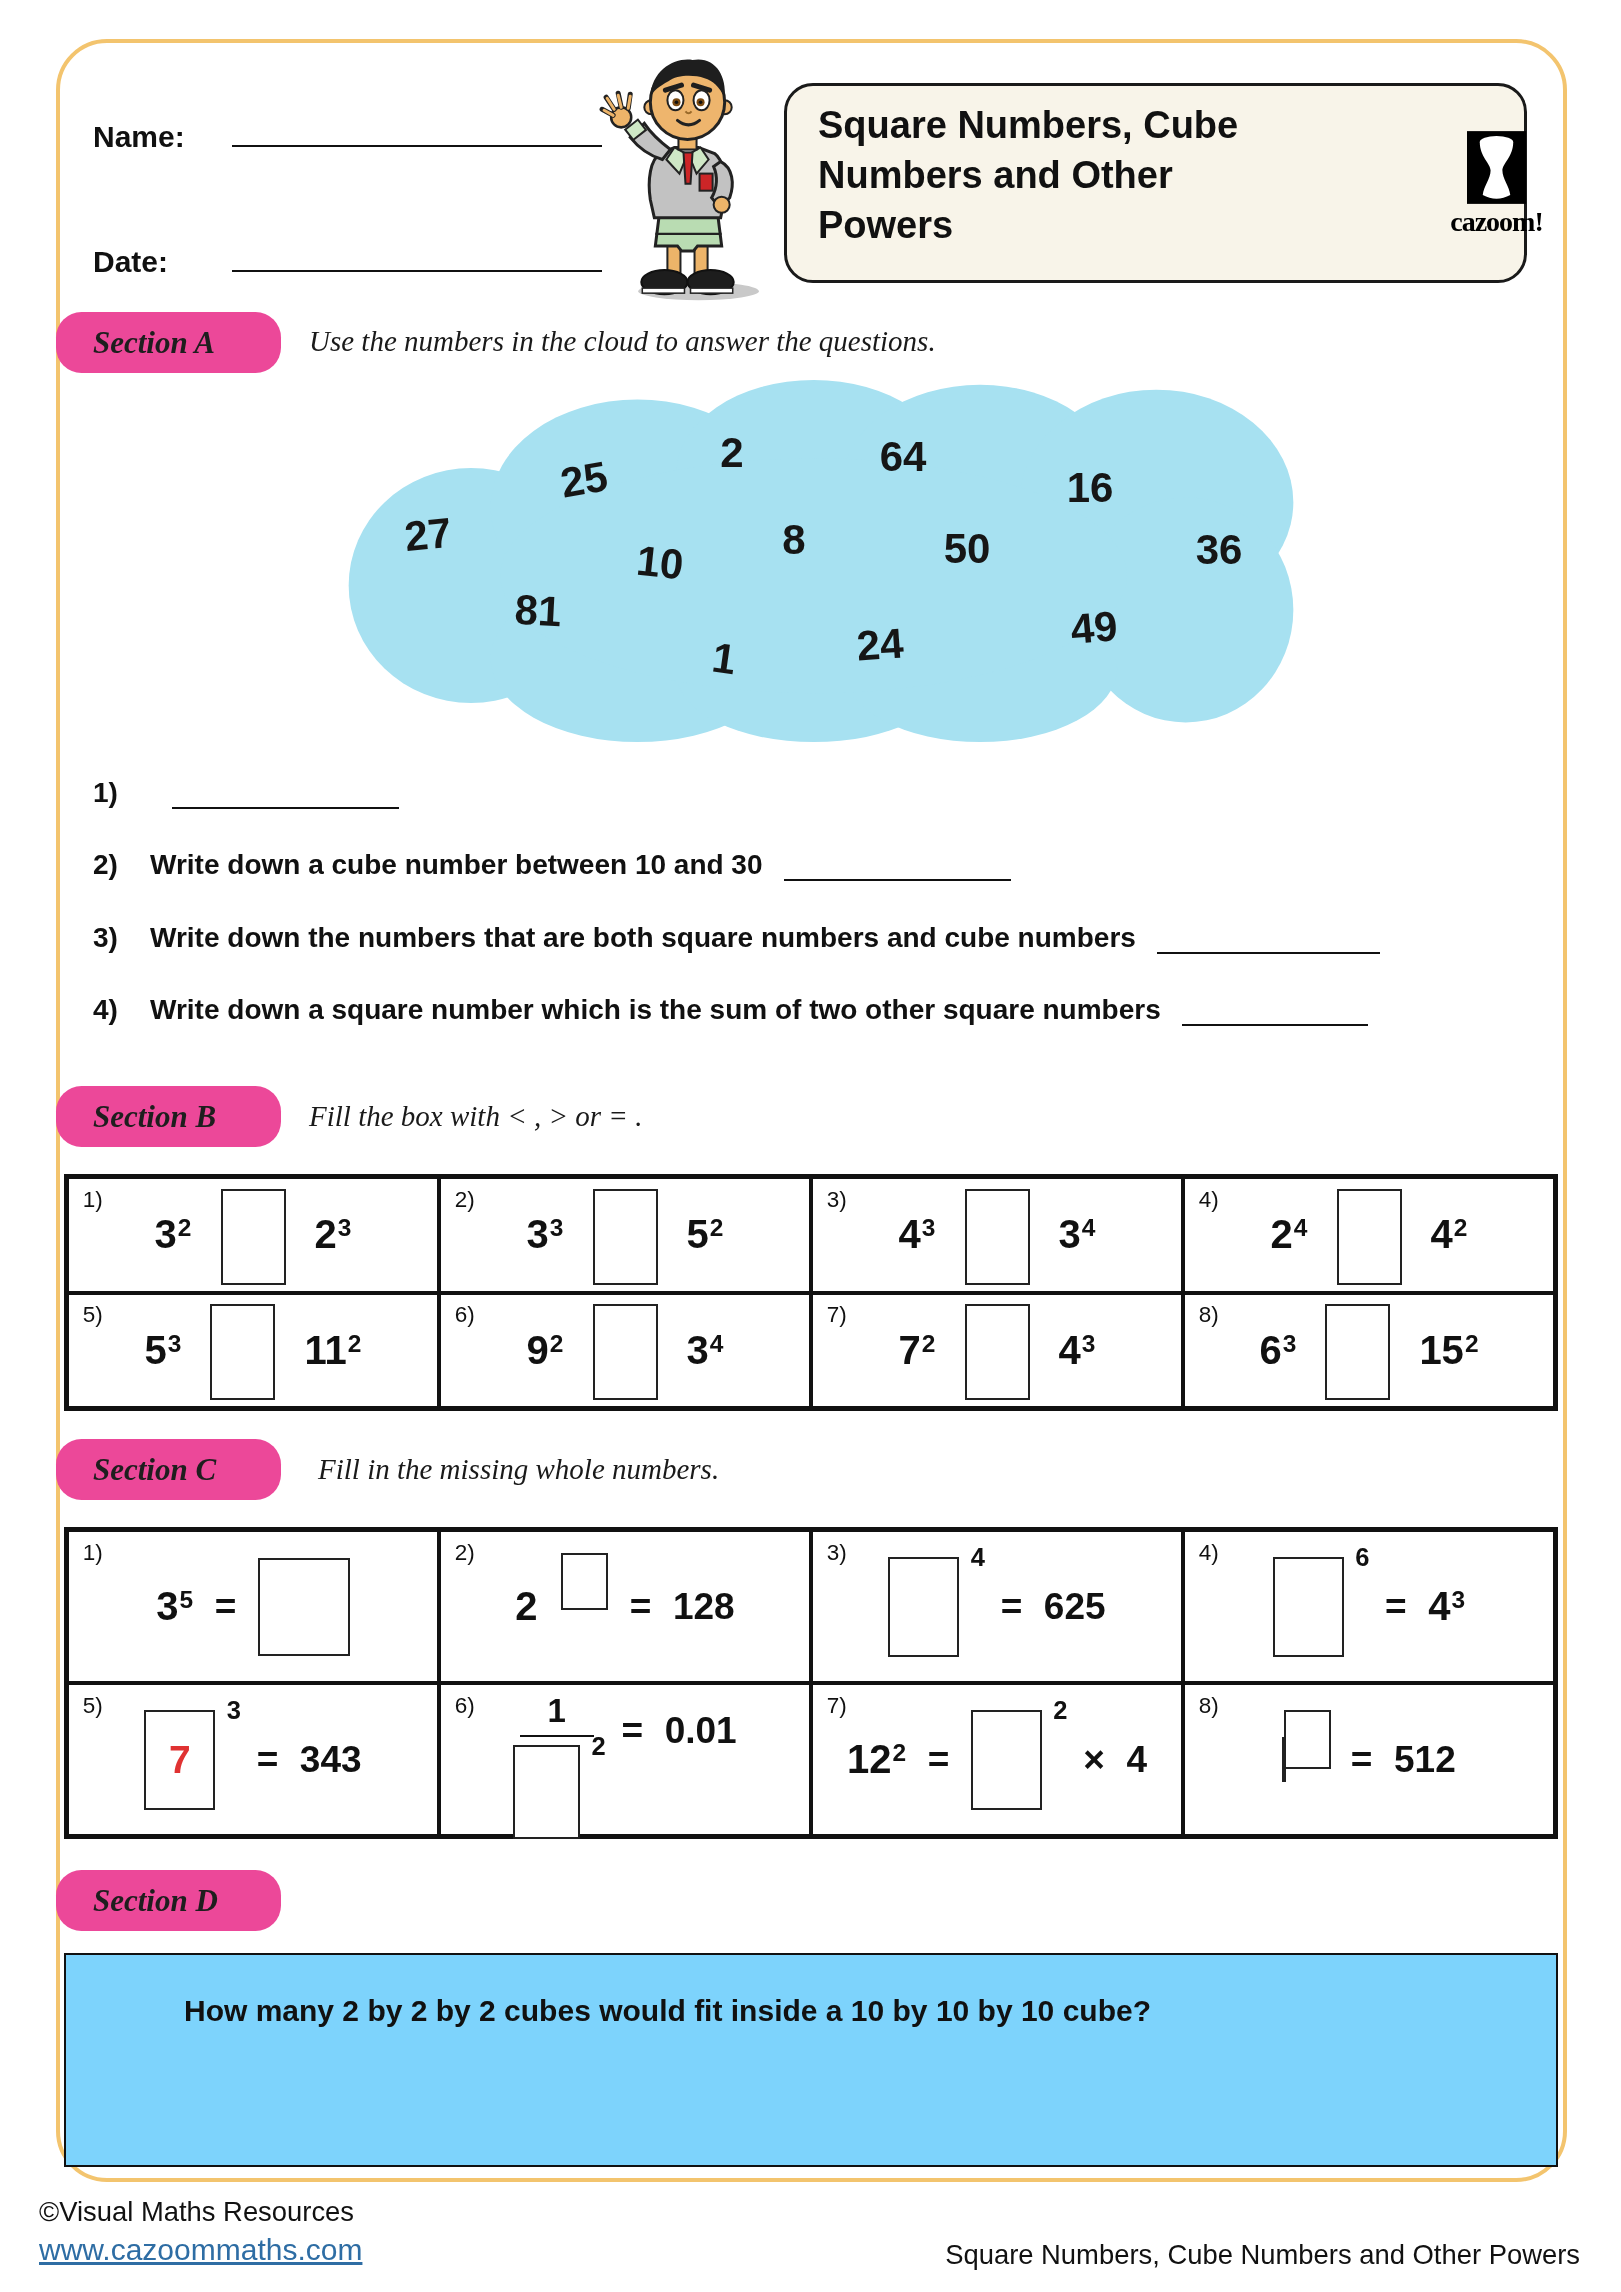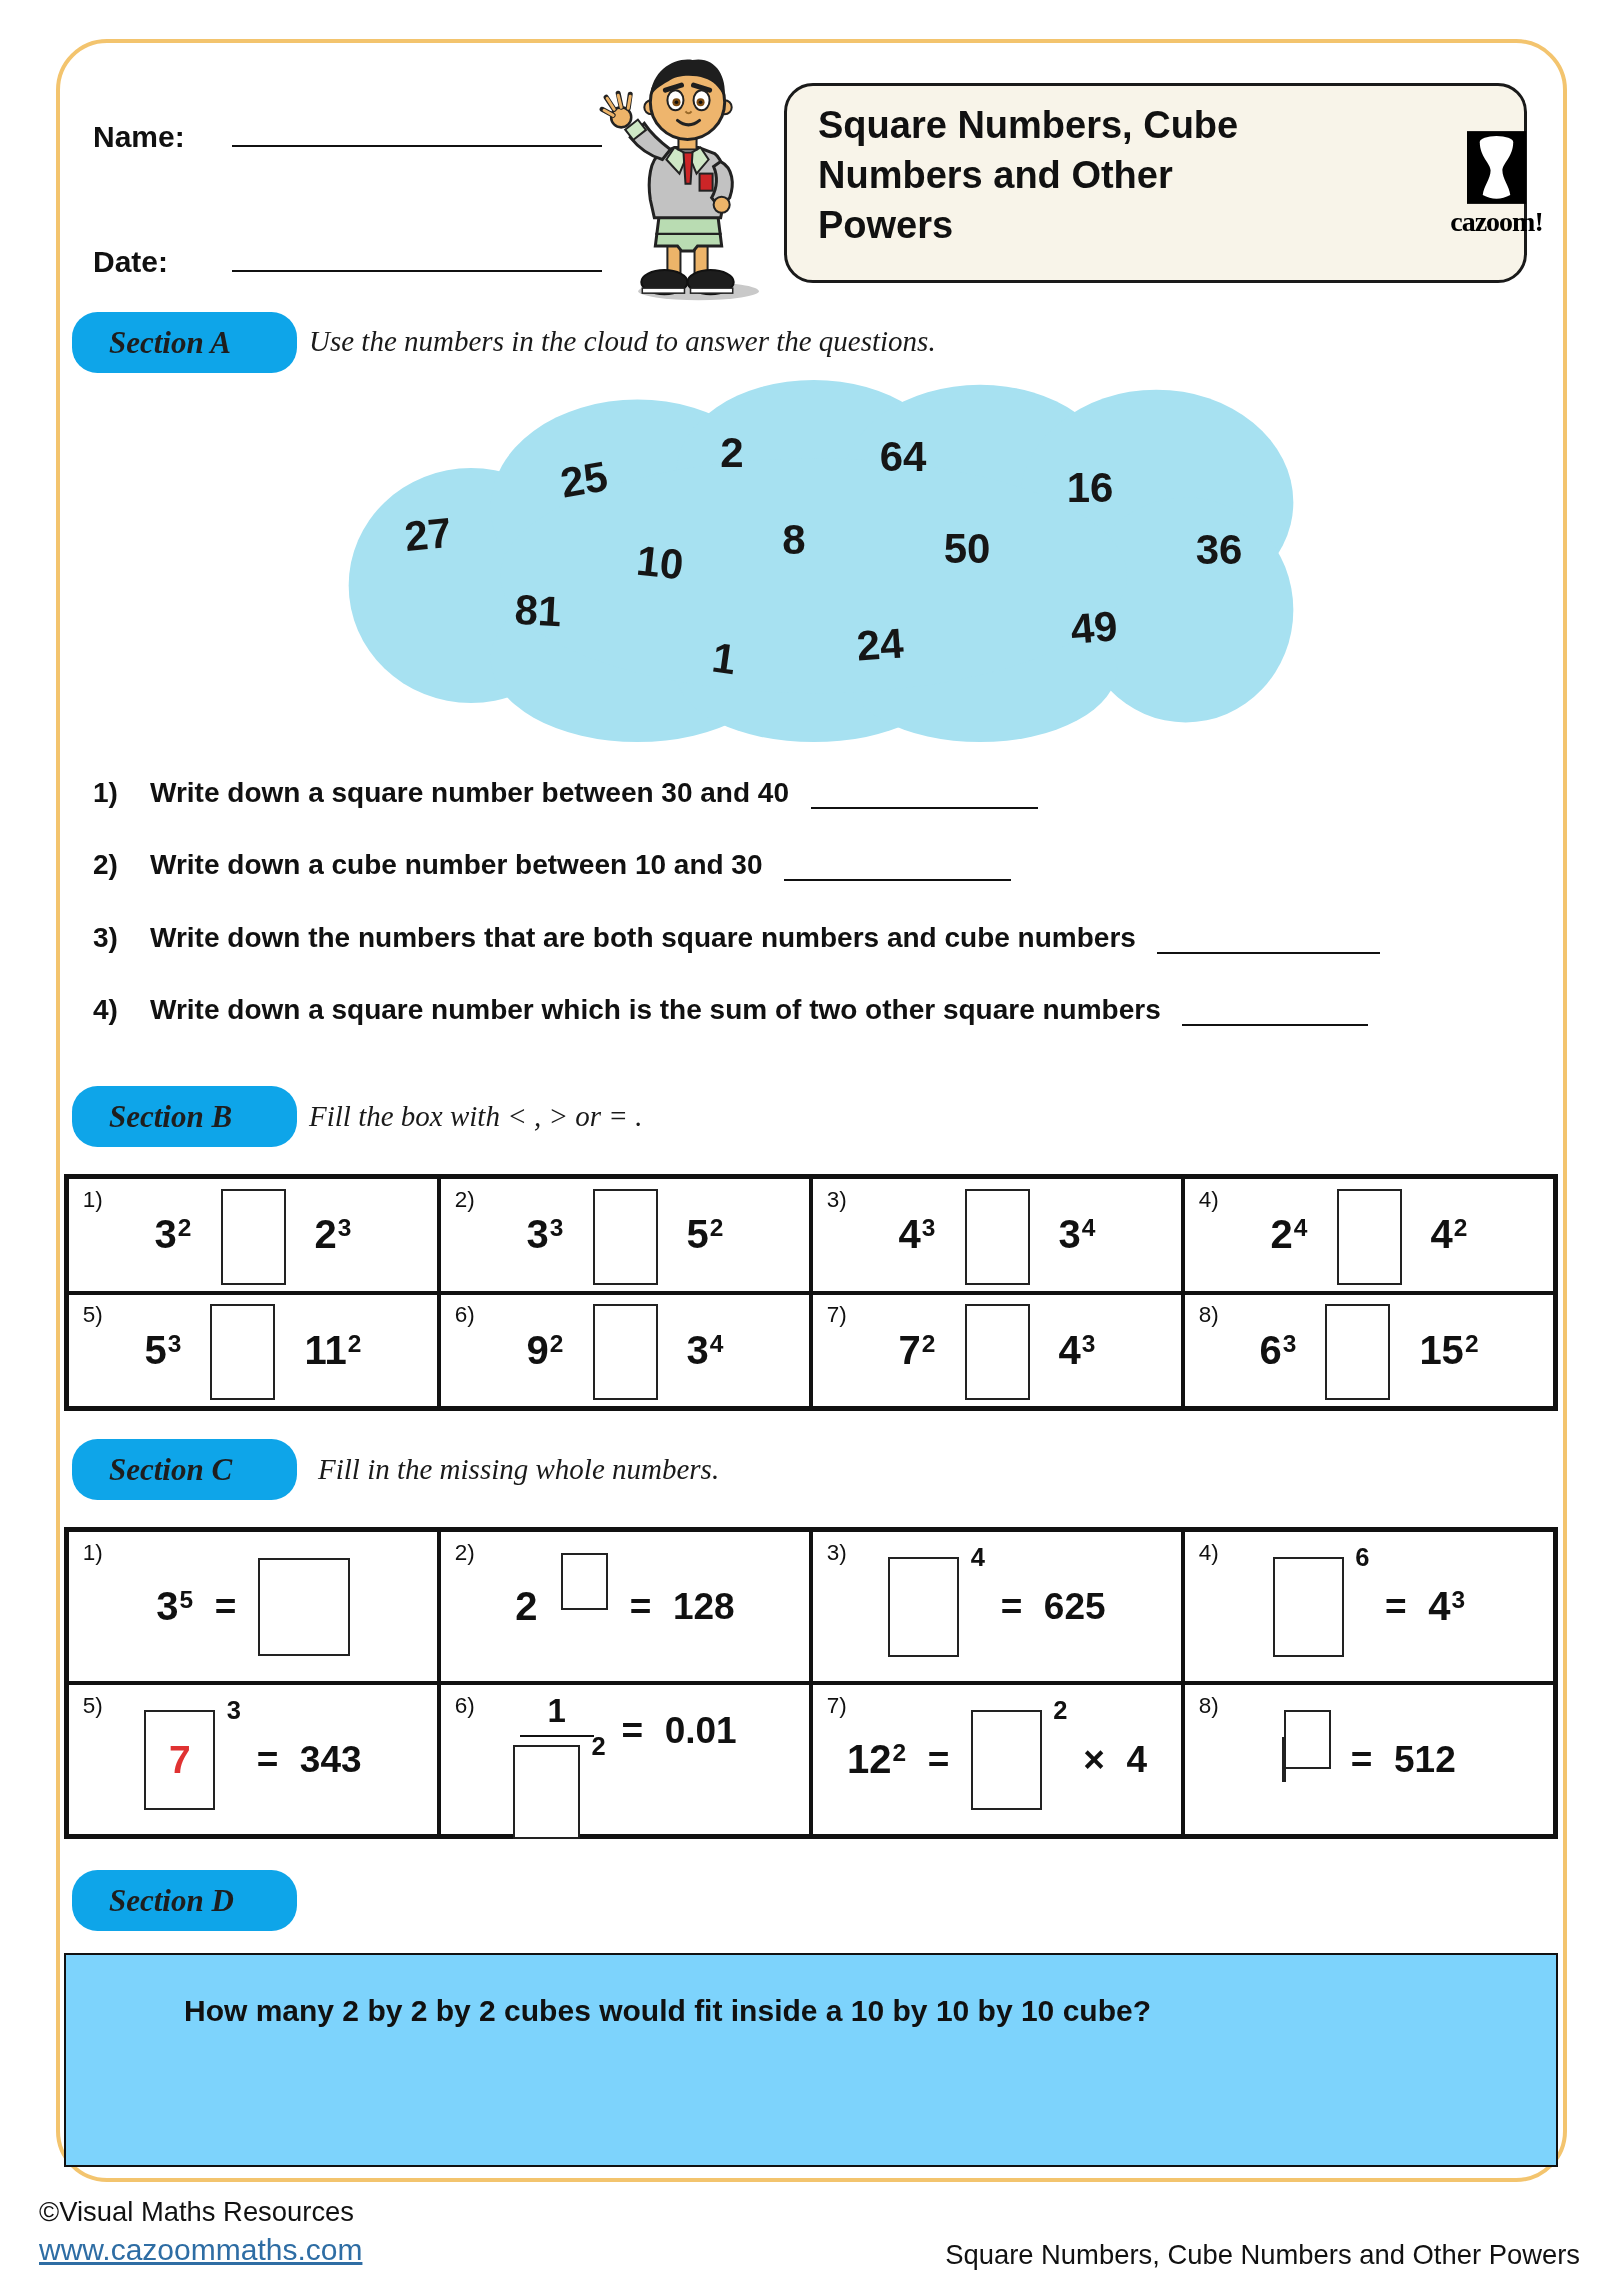--- a/index.html
+++ b/index.html
@@ -22,22 +22,22 @@
   .title-box {
     position:absolute; left:784px; top:83px; width:737px; height:194px;
     background:#f8f4e9; border:3.9px solid #1a1a1a; border-radius:29px;
   }
   .title-text { position:absolute; left:31px; top:13.7px; width:482px; font-size:38px; font-weight:bold; line-height:1.32; color:#111; }
   .logo { position:absolute; left:648px; top:45px; width:123px; text-align:center; }
   .logo svg { width:59px; height:73px; display:block; margin:0 auto; }
   .logo-text { font-family:"Liberation Serif", serif; font-weight:bold; font-size:28px; letter-spacing:-1px; margin-top:2px; color:#000; }
   
   .pill {
-    position:absolute; left:56px; width:225px; height:61px; background:#0ea5e9;
-    border-radius:25.5px; display:flex; align-items:center; padding-left:37px; box-sizing:border-box;margin-left:16px;
+    position:absolute; left:56px; width:225px; height:61px; background:#ec4899;
+    border-radius:25.5px; display:flex; align-items:center; padding-left:37px; box-sizing:border-box;
   }
   .pill span { font-family:"Liberation Serif", serif; font-style:italic; font-weight:bold; font-size:31px; color:#1e1e1e; }
   .pill-a { top:312px; } .pill-b { top:1086px; } .pill-c { top:1439px; } .pill-d { top:1870px; }
   .instr { position:absolute; left:309px; font-family:"Liberation Serif", serif; font-style:italic; font-size:29px; color:#1a1a1a; }
   .instr-a { top:325px; } .instr-b { top:1100px; } .instr-c { top:1453px;margin-left:9px; }
   
   .cloud-svg { position:absolute; left:343px; top:375px; width:956px; height:372px; }
   .cloud-num { position:absolute; font-size:42px; font-weight:bold; color:#161616; transform:translate(-50%,-50%); white-space:nowrap; }
   .cn-0 { left:584px; top:480px; transform:translate(-50%,-50%) rotate(-10deg); }
   .cn-1 { left:732px; top:453px; }
@@ -193,21 +193,20 @@
   <span class="cloud-num cn-6">8</span>
   <span class="cloud-num cn-7">50</span>
   <span class="cloud-num cn-8">36</span>
   <span class="cloud-num cn-9">81</span>
   <span class="cloud-num cn-10">1</span>
   <span class="cloud-num cn-11">24</span>
   <span class="cloud-num cn-12">49</span>
 
   <div class="question q1">
     <span class="qnum">1)</span>
-    <span>Write down a square number between 30 and 40</span>
     <span class="qline"></span>
   </div>
   <div class="question q2">
     <span class="qnum">2)</span>
     <span>Write down a cube number between 10 and 30</span>
     <span class="qline"></span>
   </div>
   <div class="question q3">
     <span class="qnum">3)</span>
     <span>Write down the numbers that are both square numbers and cube numbers</span>

